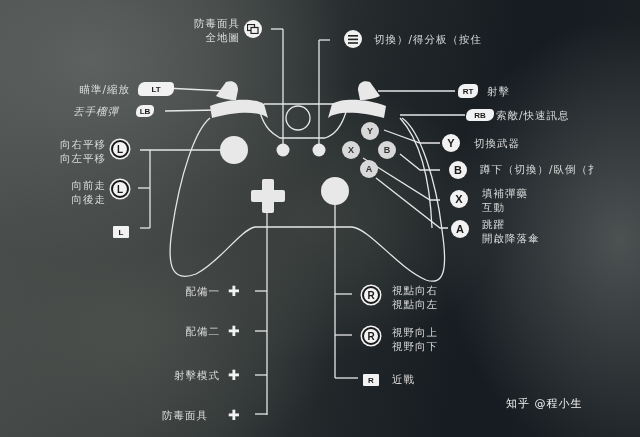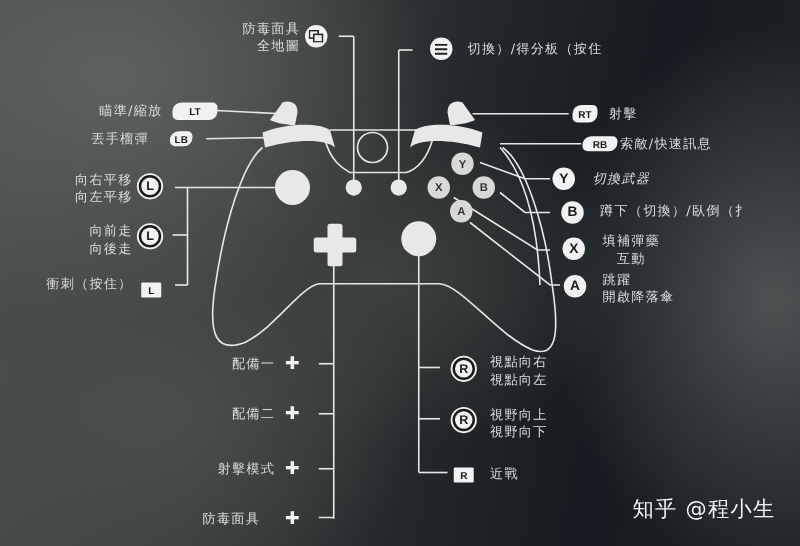--- a/index.html
+++ b/index.html
@@ -18,21 +18,21 @@
   .lbl { position:absolute; font-size:10.5px; line-height:14px; color:#dcdcdc; white-space:nowrap; letter-spacing:1px; }
   .lbl.r { text-align:right; }
   .badge {
     position:absolute; background:#f2f2f2; color:#1a1a1a; font-weight:bold;
     display:flex; align-items:center; justify-content:center;
     font-family:"Liberation Sans", sans-serif;
   }
   .circ { border-radius:50%; }
   .pill { border-radius:7px 4px 7px 4px; font-size:8px; }
   svg.overlay { position:absolute; left:0; top:0; }
-  .watermark { position:absolute; left:506px; top:396px; font-size:17px; color:#f2f2f2; letter-spacing:1px; }
+  .watermark { position:absolute; left:506px; top:396px; font-size:11px; color:#f2f2f2; letter-spacing:1px; }
 </style>
 </head>
 <body>
 
 <svg class="overlay" width="640" height="437">
   <g fill="none" stroke="#e6e6e6" stroke-width="1.3">
 
     <path d="M210,118 C195,130 180,175 172,230 C166,270 174,282 196,274 C220,262 240,230 255,227 L352,227 C370,229 398,268 426,280 C444,286 448,270 442,230 C436,180 420,130 402,118"></path>
 
     <path d="M264,104 L340,104"></path>
@@ -122,54 +122,53 @@
       <rect y="0" width="10" height="1.6" fill="#222"></rect>
       <rect y="3.6" width="10" height="1.6" fill="#222"></rect>
       <rect y="7.2" width="10" height="1.6" fill="#222"></rect>
     </svg>
 </div>
 <div class="lbl" style="left:374px; top:32px;">切換）/得分板（按住</div>
 
 <div class="lbl r" style="left:70px; top:82px; width:60px;">瞄準/縮放</div>
 <div class="badge pill" style="left:138px; top:82px; width:36px; height:14px;">LT</div>
 
-<div class="lbl r" style="left:59px; top:104px; width:60px;">丟手榴彈</div>
+<div class="lbl r" style="left:59px; top:104px; width:60px;font-style:italic;">丟手榴彈</div>
 <div class="badge pill" style="left:136px; top:105px; width:18px; height:12px;">LB</div>
 
 <div class="lbl r" style="left:50px; top:137px; width:56px;">
   <div>向右平移</div>
   <div>向左平移</div>
 </div>
 <div class="badge circ" style="left:111px; top:140px; width:18px; height:18px; border:2px solid #1a1a1a; box-shadow:0 0 0 1.5px #f2f2f2; font-size:10px;">L</div>
 
 <div class="lbl r" style="left:50px; top:178px; width:56px;">
   <div>向前走</div>
   <div>向後走</div>
 </div>
 <div class="badge circ" style="left:111px; top:180px; width:18px; height:18px; border:2px solid #1a1a1a; box-shadow:0 0 0 1.5px #f2f2f2; font-size:10px;">L</div>
 
 <div class="lbl r" style="left:18px; top:220px; width:88px;">
-  <div>衝刺（按住）</div>
 </div>
 <div class="badge" style="left:113px; top:226px; width:16px; height:12px; font-size:8px; border-radius:1px;">L</div>
 
 <div class="badge pill" style="left:458px; top:84px; width:20px; height:14px;">RT</div>
 <div class="lbl" style="left:487px; top:84px;">射擊</div>
 
 <div class="badge pill" style="left:466px; top:109px; width:28px; height:12px;">RB</div>
 <div class="lbl" style="left:496px; top:108px;">索敵/快速訊息</div>
 
 <div class="badge circ" style="left:442px; top:134px; width:18px; height:18px; font-size:11px;">Y</div>
-<div class="lbl" style="left:474px; top:136px;font-style:italic;">切換武器</div>
+<div class="lbl" style="left:474px; top:136px;">切換武器</div>
 
 <div class="badge circ" style="left:449px; top:161px; width:18px; height:18px; font-size:11px;">B</div>
 <div class="lbl" style="left:480px; top:162px;">蹲下（切換）/臥倒（扌</div>
 
 <div class="badge circ" style="left:450px; top:190px; width:18px; height:18px; font-size:11px;">X</div>
-<div class="lbl" style="left:482px; top:186px;text-align:center;">
+<div class="lbl" style="left:482px; top:186px;">
   <div>填補彈藥</div>
   <div>互動</div>
 </div>
 
 <div class="badge circ" style="left:451px; top:220px; width:18px; height:18px; font-size:11px;">A</div>
 <div class="lbl" style="left:482px; top:217px;">
   <div>跳躍</div>
   <div>開啟降落傘</div>
 </div>
 

